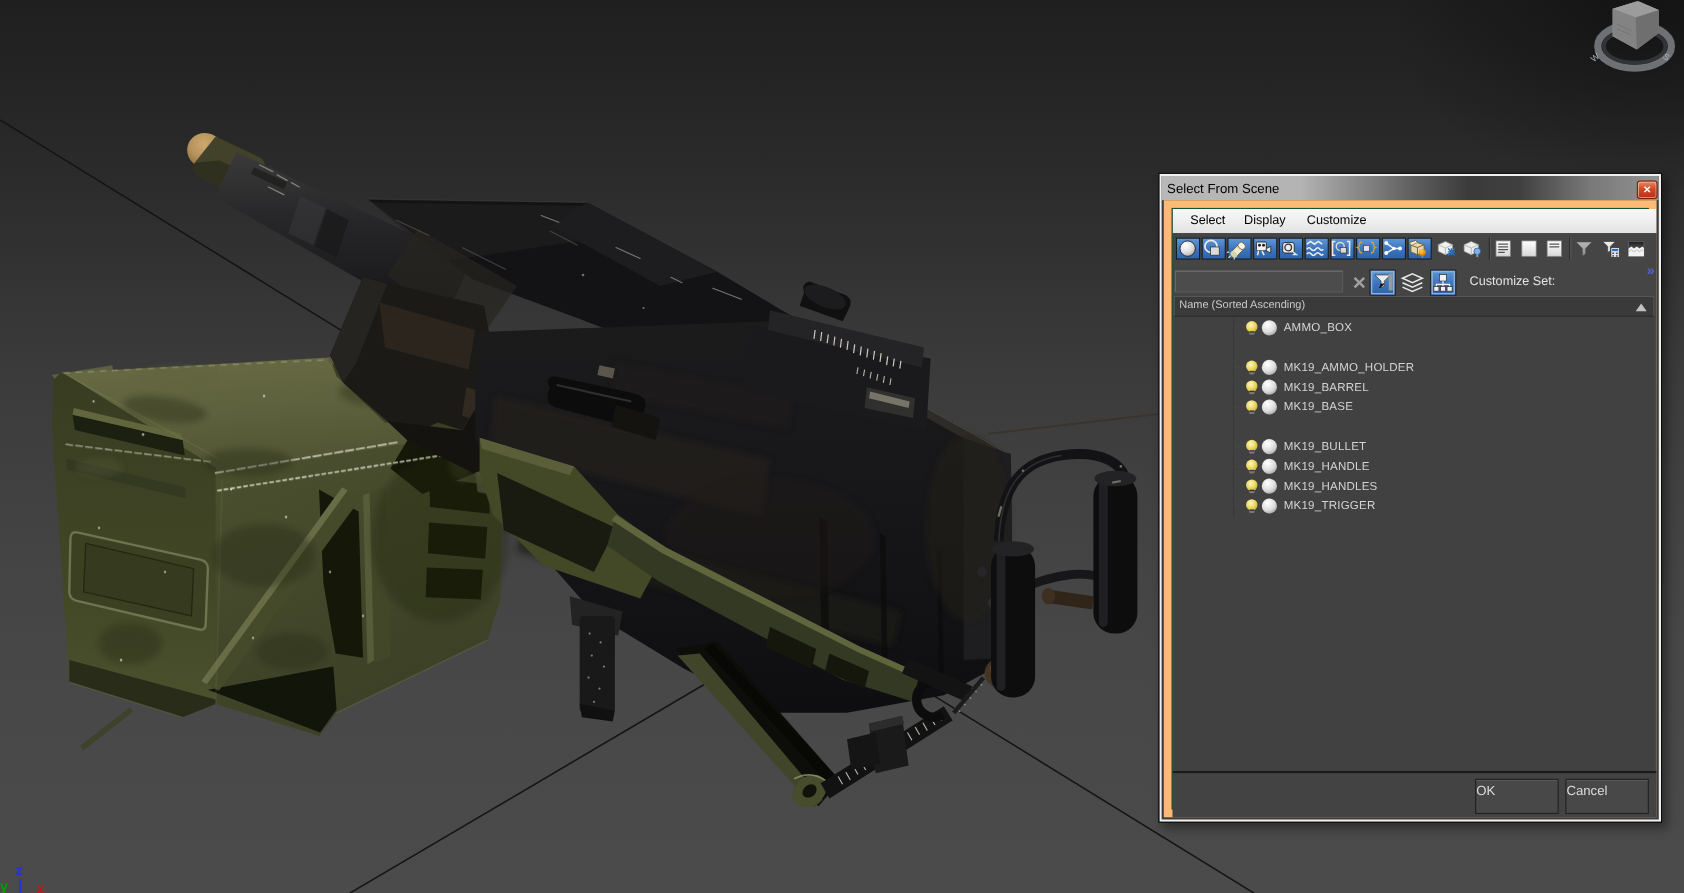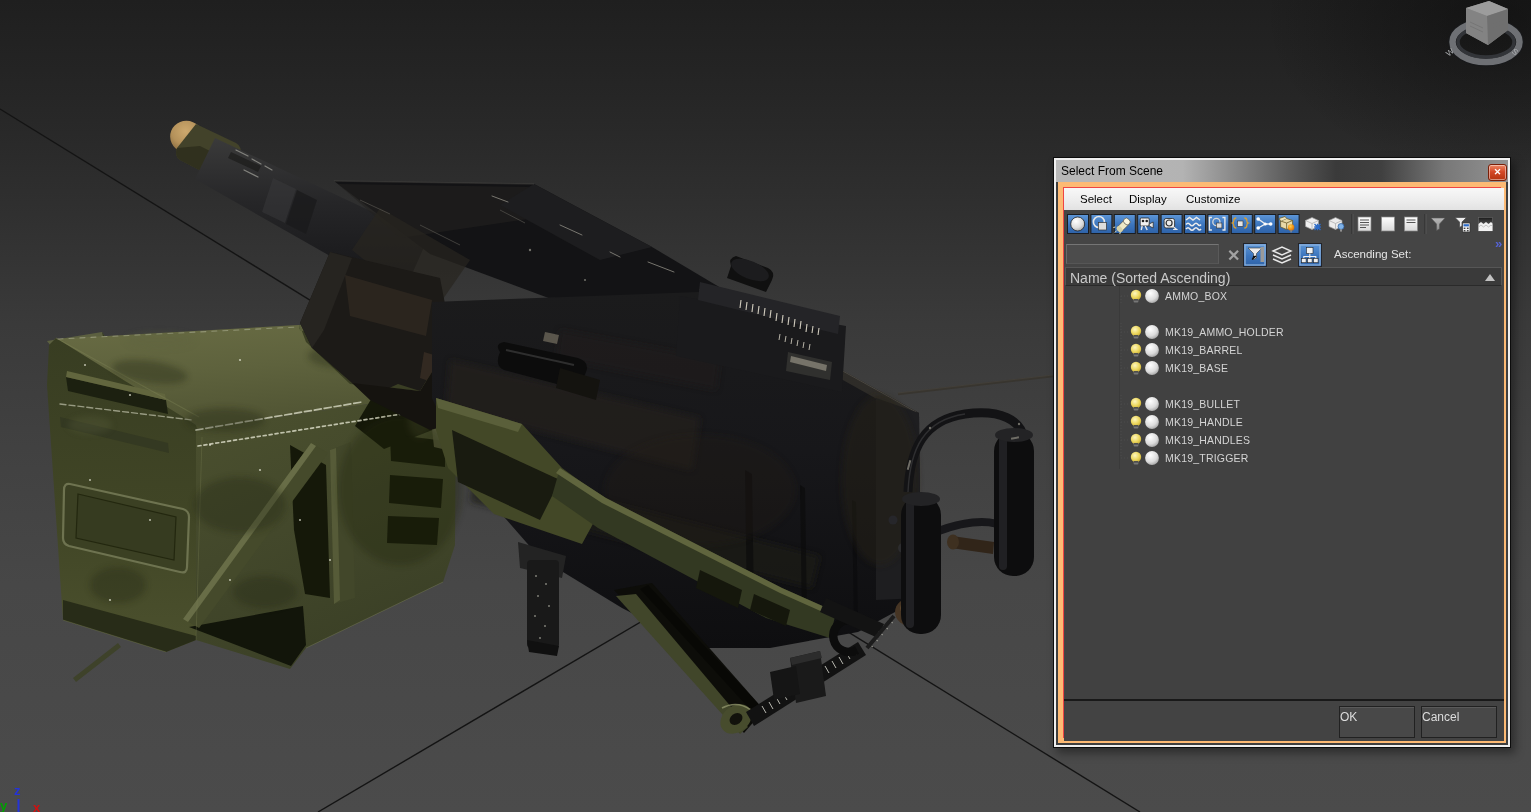--- a/index.html
+++ b/index.html
@@ -14,35 +14,35 @@
     background:#3e3e3e;border:1px solid #0c0c0c;
     box-shadow:inset 0 0 0 2px #efefef, 4px 5px 9px rgba(0,0,0,.4);}
   #title{position:absolute;left:2px;top:2px;right:2px;height:22px;
     background:linear-gradient(90deg,#b8b8b8 0%,#b3b3b3 28%,#5a5a5a 52%,#3a3a3a 62%,#404040 72%,#787878 86%,#939393 100%);
     color:#000;font-size:12px;line-height:22px;padding-left:5px;box-sizing:border-box;}
   #close{position:absolute;right:1px;top:4px;width:17px;height:15px;border-radius:3px;
     background:linear-gradient(#ee8866,#d44826 45%,#b5330f);border:1px solid #7a1f08;
     box-shadow:inset 0 0 0 1px rgba(255,255,255,.45);
     color:#fff;font-size:9px;font-weight:bold;text-align:center;line-height:14px;}
   #client-frame{position:absolute;left:4px;right:4px;top:24px;bottom:4px;
-    border:5px solid #fdba74;background:#ef4444;padding:1px;}
+    border:7px solid #fdba74;background:#14532d;padding:1px;}
   #client{position:relative;width:440px;height:553px;background:#454545;overflow:hidden;}
   #menubar{position:absolute;left:0;top:0;width:440px;height:22px;
     background:linear-gradient(#f8f8f8,#ececec 60%,#e2e2e2);color:#000;font-size:11.5px;}
   #menubar span{position:absolute;top:4.5px;}
   #toolbar{position:absolute;left:0;top:22px;width:440px;height:32px;background:#454545;}
   #searchrow{position:absolute;left:0;top:54px;width:440px;height:25px;}
   #sinput{position:absolute;left:2px;top:1.5px;width:153px;height:20px;background:#4c4c4c;
     border-top:1px solid #757575;border-left:1px solid #6a6a6a;border-right:1px solid #5a5a5a;border-bottom:1px solid #565656;box-sizing:border-box;}
   #xbtn{position:absolute;left:163px;top:4px;color:#a2a2a2;font-size:16px;font-weight:bold;}
   #selset{position:absolute;left:270px;top:6px;color:#e4e4e4;font-size:11.5px;}
   #chev{position:absolute;left:431px;top:-6px;color:#5563d4;font-size:13px;font-weight:bold;}
   #header{position:absolute;left:1px;top:79px;width:437px;height:19px;background:#3a3a3a;
     border:1px solid #565656;border-bottom:1px solid #2a2a2a;box-sizing:border-box;}
-  #header .htext{position:absolute;left:4px;top:2px;color:#c9c9c9;font-size:14px;}
+  #header .htext{position:absolute;left:4px;top:2px;color:#c9c9c9;font-size:10px;}
   #header .tri{position:absolute;right:6px;top:6px;width:0;height:0;
     border-left:5px solid transparent;border-right:5px solid transparent;border-bottom:7px solid #c2c2c2;}
   #list{position:absolute;left:1px;top:98px;width:437px;height:413px;background:#414141;}
   .row{position:absolute;left:0;width:437px;height:18px;margin-left:44px;}
   .row .txt{position:absolute;left:56px;top:2.5px;color:#d4d4d4;font-size:10.5px;letter-spacing:.2px;}
   .row svg{position:absolute;top:0px;}
   #botline{position:absolute;left:0;top:511px;width:440px;height:2px;background:#191919;}
   #botbar{position:absolute;left:0;top:513px;width:440px;height:40px;background:#434343;}
   .dbtn{position:absolute;top:5px;width:76px;height:32px;background:#484848;
     border:1px solid #212121;box-shadow:inset 0 1px 0 #5a5a5a;box-sizing:border-box;
@@ -606,21 +606,21 @@
           <rect x="236" y="3" width="20" height="20" fill="none" stroke="#8fb4dd" stroke-width="1.2"></rect>
           <rect x="242.5" y="5.5" width="6.5" height="6" fill="#f0f0f0" stroke="#222" stroke-width=".6"></rect>
           <path d="M245.8 11.5 v3 M245.8 14.5 h-6 v2 M245.8 14.5 v2 M245.8 14.5 h6 v2" fill="none" stroke="#f0f0f0" stroke-width="1.1"></path>
           <g fill="#f0f0f0" stroke="#222" stroke-width=".6">
                 <rect x="237.5" y="16.5" width="4.6" height="4.2"></rect>
                 <rect x="243.5" y="16.5" width="4.6" height="4.2"></rect>
                 <rect x="249.5" y="16.5" width="4.6" height="4.2"></rect>
               </g>
         </g>
       </svg>
-      <div id="selset">Ascending Set:</div>
+      <div id="selset">Customize Set:</div>
       <div id="chev">»</div>
     </div>
     <div id="header">
           <div class="htext">Name (Sorted Ascending)</div>
           <div class="tri"></div>
         </div>
     <div id="list">
           <div class="row" style="top:1px">
   <svg width="437" height="18">
     <line x1="12" y1="9" x2="12" y2="18" stroke="#4c4c4c" stroke-dasharray="1 2"></line>

